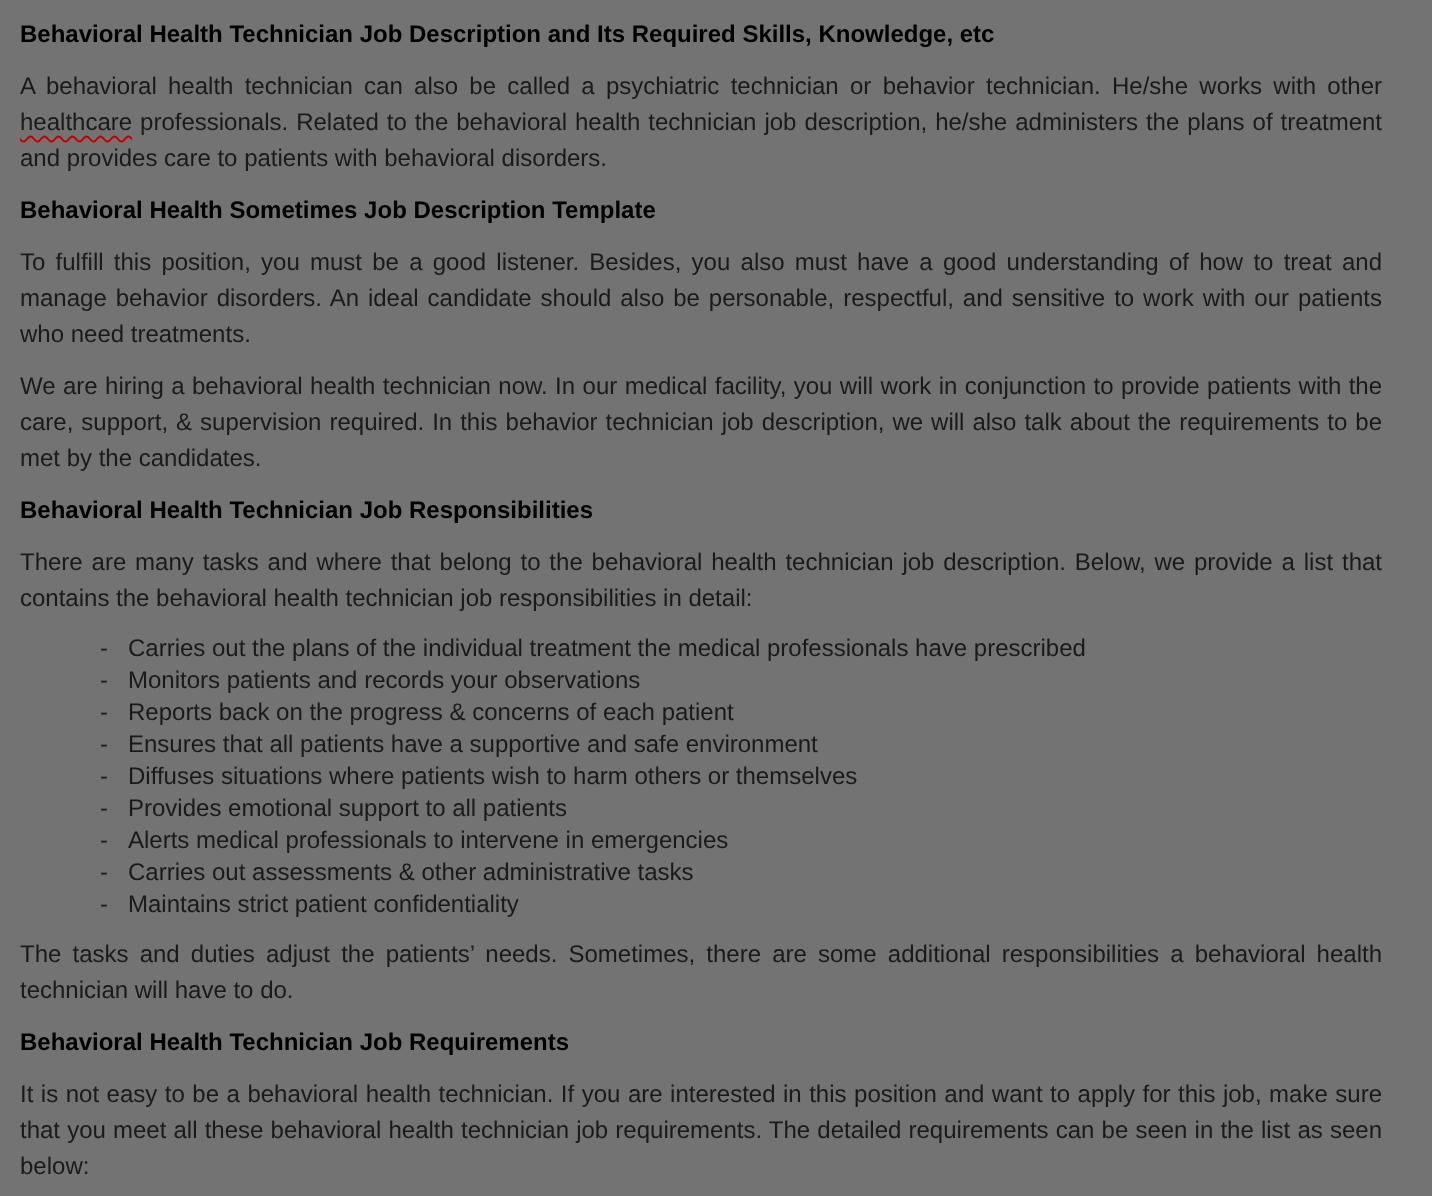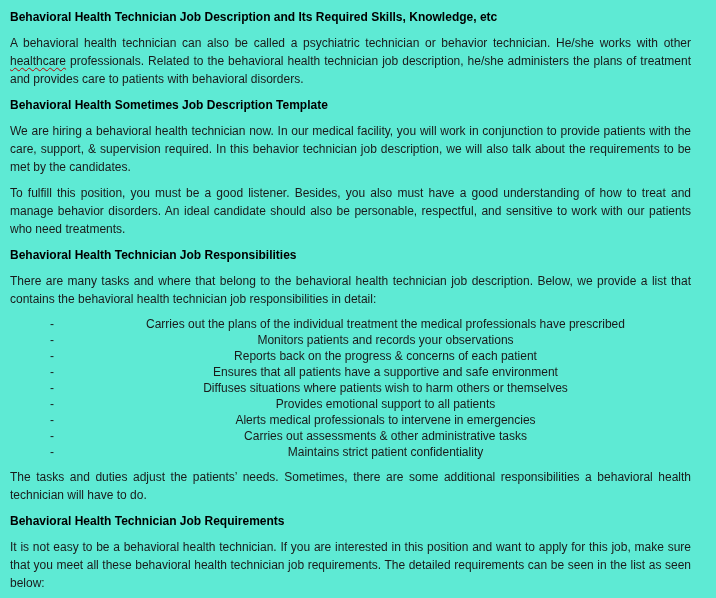--- a/index.html
+++ b/index.html
@@ -5,21 +5,21 @@
   html, body {
     margin: 0;
     padding: 0;
     background: #ffffff;
   }
   .page {
     position: relative;
     width: 716px;
     height: 598px;
     box-sizing: border-box;
-    background: #5eead4;
+    background: #737373;
     padding: 8px 9px 0 10px;
     font-family: "Liberation Sans", sans-serif;
     font-size: 12px;
     line-height: 18px;
     color: #1a1a1a;
     overflow: hidden;
   }
   .doc-heading {
     font-size: 12px;
     font-weight: bold;
@@ -41,44 +41,43 @@
     line-height: 16px;
     padding-left: 40px;
     text-align: left;
   }
   .li-marker {
     flex: none;
     width: 14px;
   }
   .li-text {
     flex: 1;
-    text-align: center;
   }
   .misspelled {
     text-decoration-line: underline;
     text-decoration-style: wavy;
     text-decoration-color: #c00000;
     text-decoration-thickness: 1px;
     text-underline-offset: 2px;
   }
 </style>
 </head>
 <body>
 
 <div class="page">
 
   <h1 class="doc-heading">Behavioral Health Technician Job Description and Its Required Skills, Knowledge, etc</h1>
 
   <p class="doc-para"><span>A behavioral health technician can also be called a psychiatric technician or behavior technician. He/she works with other </span><span class="misspelled">healthcare</span><span> professionals. Related to the behavioral health technician job description, he/she administers the plans of treatment and provides care to patients with behavioral disorders.</span></p>
 
   <h2 class="doc-heading">Behavioral Health Sometimes Job Description Template</h2>
 
+  <p class="doc-para">To fulfill this position, you must be a good listener. Besides, you also must have a good understanding of how to treat and manage behavior disorders. An ideal candidate should also be personable, respectful, and sensitive to work with our patients who need treatments.</p>
+
   <p class="doc-para">We are hiring a behavioral health technician now. In our medical facility, you will work in conjunction to provide patients with the care, support, &amp; supervision required. In this behavior technician job description, we will also talk about the requirements to be met by the candidates.</p>
-
-  <p class="doc-para">To fulfill this position, you must be a good listener. Besides, you also must have a good understanding of how to treat and manage behavior disorders. An ideal candidate should also be personable, respectful, and sensitive to work with our patients who need treatments.</p>
 
   <h2 class="doc-heading">Behavioral Health Technician Job Responsibilities</h2>
 
   <p class="doc-para">There are many tasks and where that belong to the behavioral health technician job description. Below, we provide a list that contains the behavioral health technician job responsibilities in detail:</p>
 
   <ul class="resp-list">
     <li class="resp-item">
       <span class="li-marker">-</span>
       <span class="li-text">Carries out the plans of the individual treatment the medical professionals have prescribed</span>
     </li>

